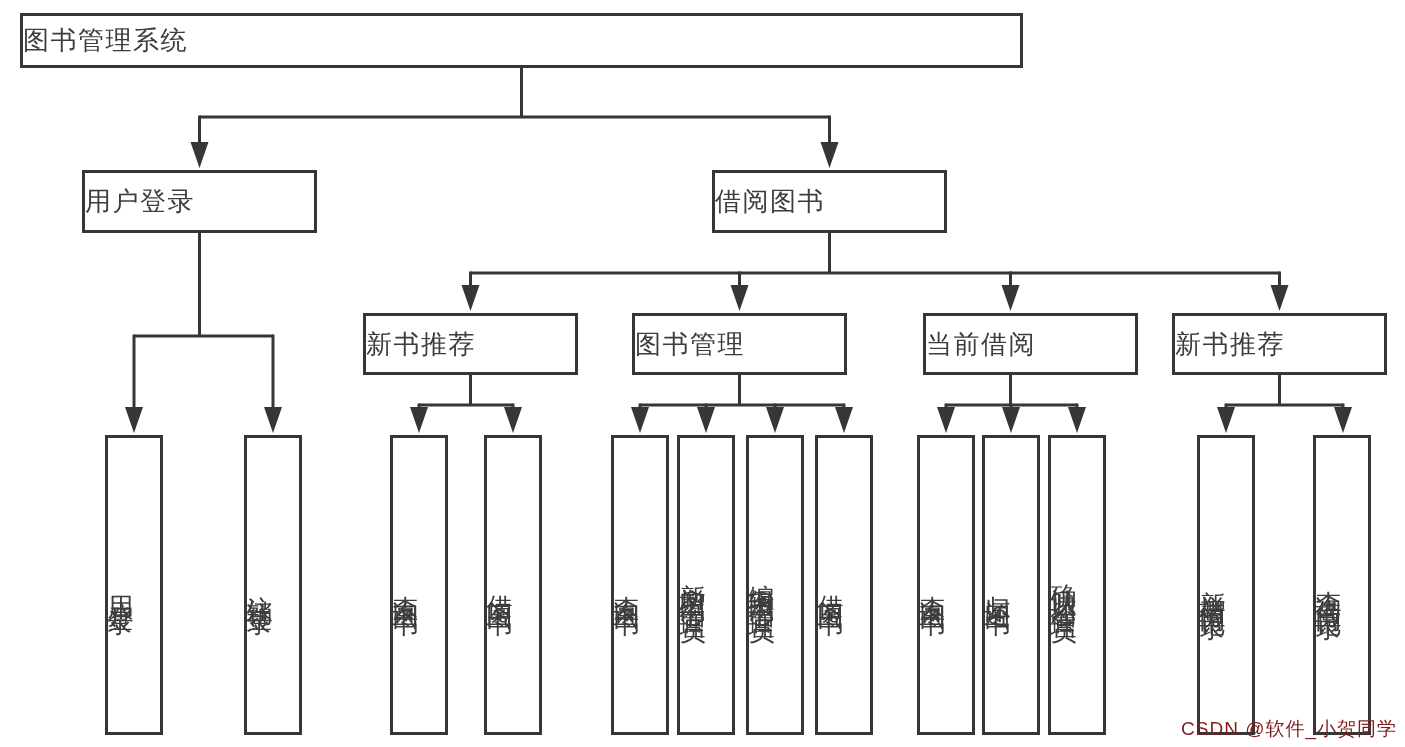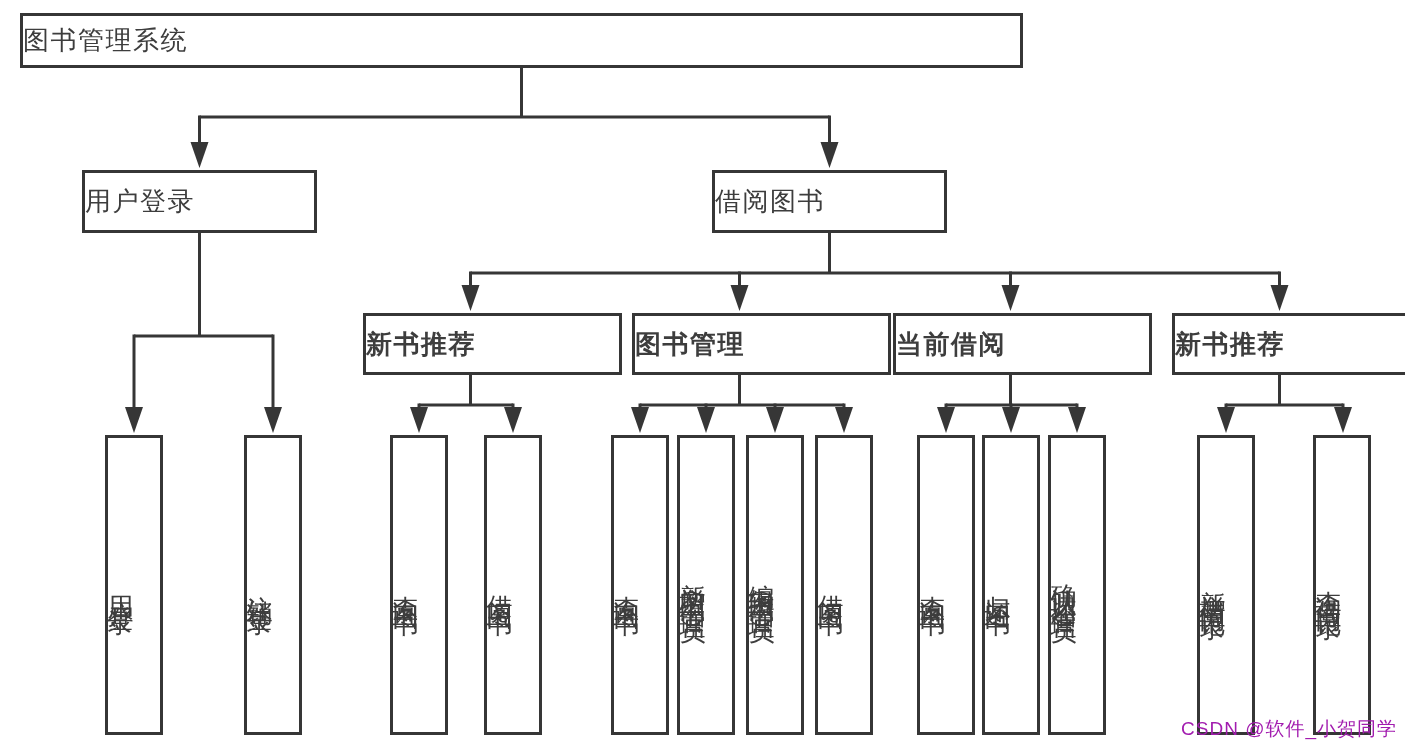--- a/index.html
+++ b/index.html
@@ -24,36 +24,36 @@
     display: flex;
     align-items: center;
     justify-content: flex-start;
     color: #3d3d3d;
     font-size: 26px;
     letter-spacing: 1.5px;
     white-space: nowrap;
   }
   .box-root { left: 20px; top: 13px; width: 1003px; height: 55px; }
   .box-l2   { top: 170px; width: 235px; height: 63px; }
-  .box-l3   { top: 313px; width: 259px; height: 62px; font-weight: bold; }
+  .box-l3   { top: 313px; width: 215px; height: 62px; }
   .leaf     { top: 435px; width: 58px; height: 300px; }
   .leaf .vtext {
     writing-mode: vertical-rl;
     text-orientation: mixed;
     font-size: 26px;
     letter-spacing: 5px;
     line-height: 1;
     color: #3d3d3d;
   }
   .watermark {
     position: absolute;
     right: 8px;
     bottom: 5px;
     font-size: 19px;
-    color: #a21caf;
+    color: #7f1d1d;
     letter-spacing: 1px;
     white-space: nowrap;
   }
 </style>
 </head>
 <body>
 
 <div class="canvas">
 
   <svg class="connectors" width="1405" height="747" viewBox="0 0 1405 747" xmlns="http://www.w3.org/2000/svg">
@@ -132,21 +132,21 @@
   <div class="box box-l2" style="left:712px">
     <span>借阅图书</span>
   </div>
 
   <div class="box box-l3" style="left:363px">
     <span>新书推荐</span>
   </div>
   <div class="box box-l3" style="left:632px">
     <span>图书管理</span>
   </div>
-  <div class="box box-l3" style="left:893px">
+  <div class="box box-l3" style="left:923px">
     <span>当前借阅</span>
   </div>
   <div class="box box-l3" style="left:1172px">
     <span>新书推荐</span>
   </div>
 
   <div class="box leaf" style="left:105px">
     <span class="vtext">用户登录</span>
   </div>
   <div class="box leaf" style="left:244px">

